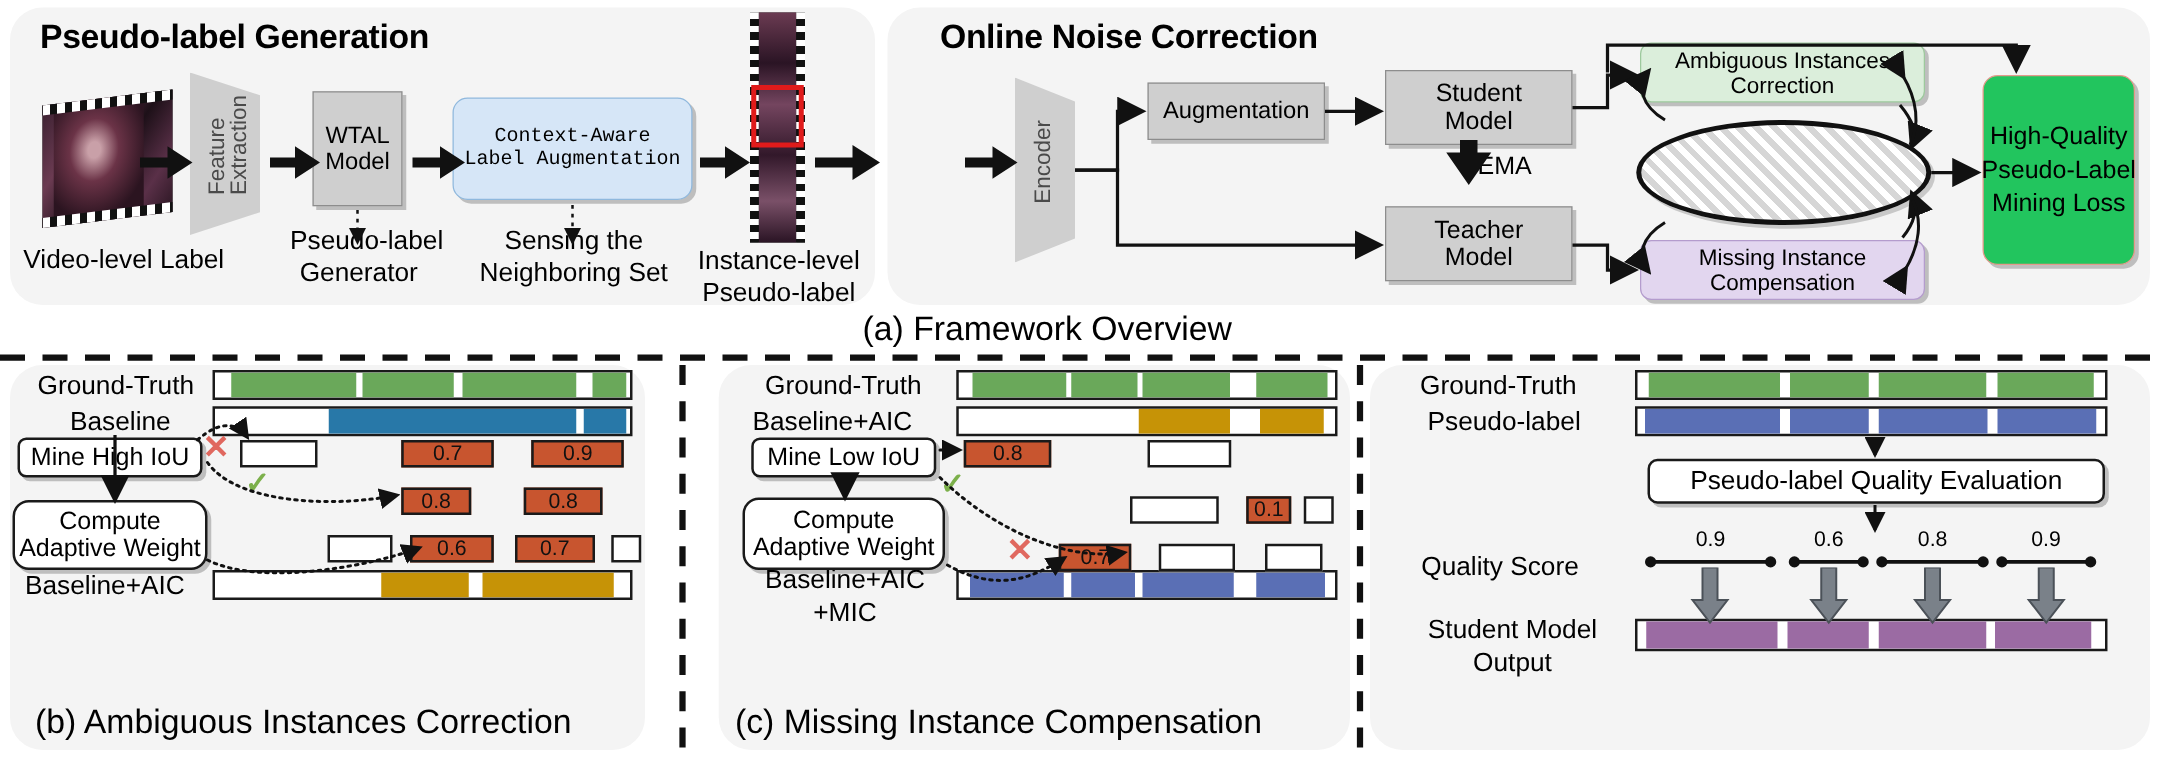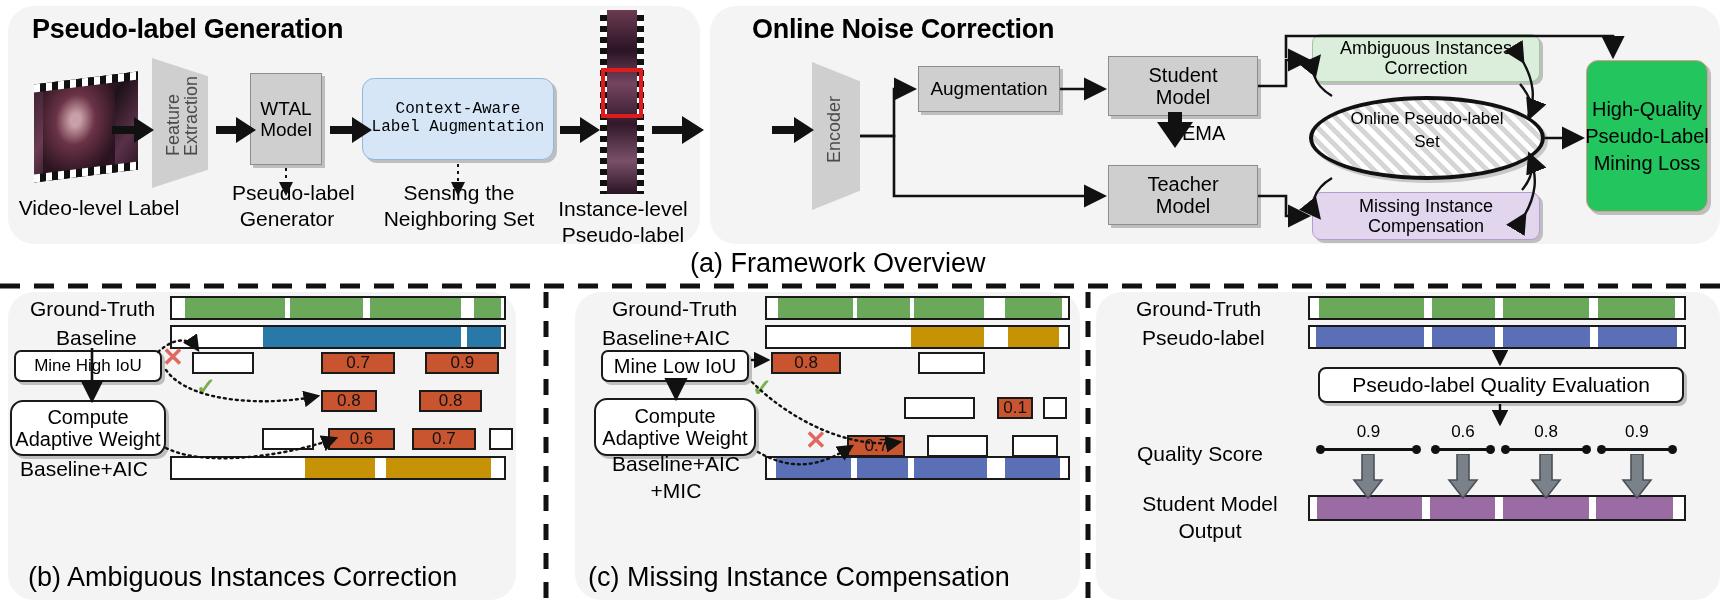--- a/index.html
+++ b/index.html
@@ -127,22 +127,20 @@
   <div class="box purple shadow" style="left:1312px;top:192px;width:228px;height:48px;font-size:18px;white-space:pre;">Missing Instance
 Compensation</div>
 
   <div class="box green shadow" style="left:1312px;top:34px;width:228px;height:48px;font-size:18px;white-space:pre;">Ambiguous Instances
 Correction</div>
 
   <div style="position:absolute;left:1309px;top:96px;width:236px;height:84px;border:4px solid #111;
               border-radius:50%;box-sizing:border-box;overflow:hidden;
               background:repeating-linear-gradient(45deg,#fff 0 5px,#d6d6d6 5px 10px);
               box-shadow:3px 3px 0 rgba(0,0,0,.18);"></div>
-  <div class="lbl c" style="left:1310px;top:108px;width:234px;font-size:17px;white-space:pre;line-height:1.35;">Online Pseudo-label
-Set</div>
 
   <div class="box pink shadow" style="left:1586px;top:60px;width:122px;height:152px;font-size:20px;white-space:pre;line-height:1.35;">High-Quality
 Pseudo-Label
 Mining Loss</div>
 
   <div class="cap" style="left:690px;top:248px;">(a) Framework Overview</div>
 
   <div class="panel" style="left:8px;top:292px;width:508px;height:308px;"></div>
 
   <div class="lbl" style="left:30px;top:297px;">Ground-Truth</div>
@@ -173,21 +171,21 @@
       <div class="chip" style="left: 45%; width: 16.5%; top: 0px; height: 22px;">0.8</div>
       <div class="chip" style="left: 74%; width: 19%; top: 0px; height: 22px;">0.8</div>
     </div>
   <div id="b-r3" style="position:absolute;left:170px;top:428px;width:336px;height:22px;">
       <div class="chip empty" style="left: 27.5%; width: 15.5%; top: 0px; height: 22px;"></div>
       <div class="chip" style="left: 47%; width: 20%; top: 0px; height: 22px;">0.6</div>
       <div class="chip" style="left: 72%; width: 19%; top: 0px; height: 22px;">0.7</div>
       <div class="chip empty" style="left: 95%; width: 7%; top: 0px; height: 22px;"></div>
     </div>
 
-  <div class="box white-r shadow" style="left:14px;top:350px;width:148px;height:32px;font-size:17px;border-radius:7px;">Mine High IoU</div>
+  <div class="box white-r shadow" style="left:14px;top:350px;width:148px;height:32px;font-size:20px;border-radius:7px;">Mine High IoU</div>
   <div class="box white-r shadow" style="left:10px;top:400px;width:156px;height:56px;font-size:20px;white-space:pre;border-radius:13px;">Compute
 Adaptive Weight</div>
 
   <div class="mark mk-x" style="left:162px;top:344px;">✕</div>
   <div class="mark mk-v" style="left:196px;top:375px;font-size:24px;">✓</div>
 
   <div class="cap" style="left:28px;top:562px;">(b) Ambiguous Instances Correction</div>
 
   <div class="panel" style="left:575px;top:292px;width:505px;height:308px;"></div>
 

